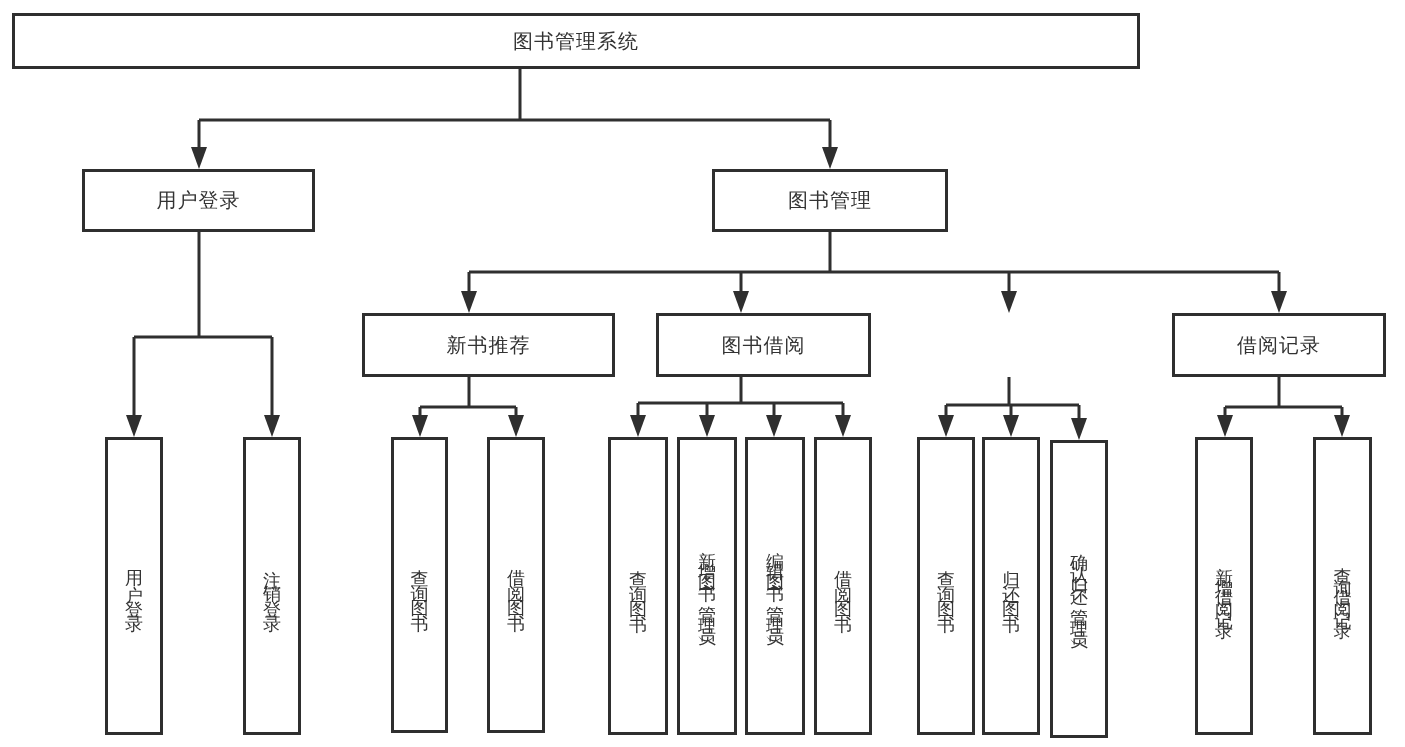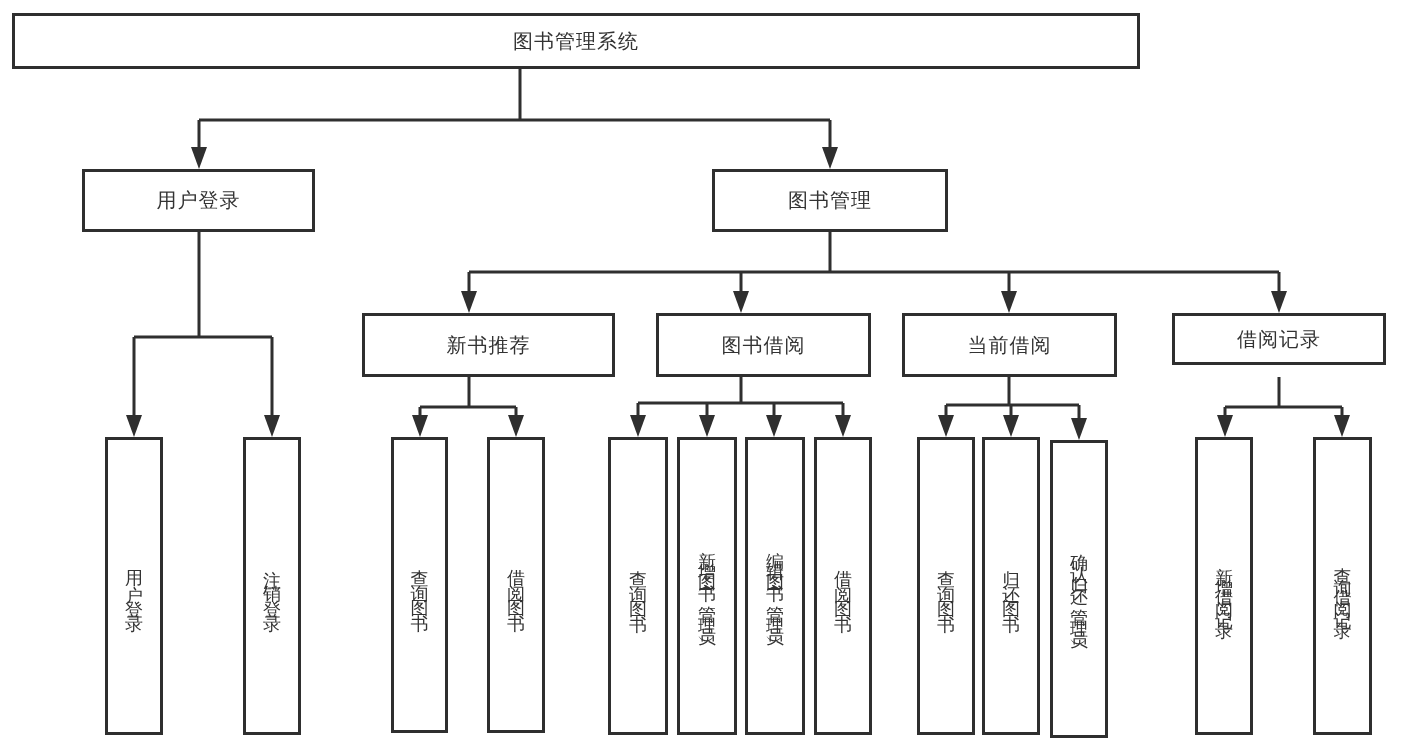--- a/index.html
+++ b/index.html
@@ -42,21 +42,21 @@
 
   
   .n-root        { left: 12px;   top: 13px;  width: 1128px; height: 56px; }
   
   .n-user-login  { left: 82px;   top: 169px; width: 233px;  height: 63px; }
   .n-book-mgmt   { left: 712px;  top: 169px; width: 236px;  height: 63px; text-align: right; }
   
   .n-new-rec     { left: 362px;  top: 313px; width: 253px;  height: 64px; }
   .n-bk-borrow   { left: 633px;  top: 313px; width: 215px;  height: 64px; margin-left: 23px; }
   .n-cur-borrow  { left: 902px;  top: 313px; width: 215px;  height: 64px; }
-  .n-bor-record  { left: 1172px; top: 313px; width: 214px;  height: 52px; }
+  .n-bor-record  { left: 1172px; top: 313px; width: 214px;  height: 64px; }
   
   .n-lf-login    { left: 105px;  top: 437px; width: 58px; height: 298px; }
   .n-lf-logout   { left: 243px;  top: 437px; width: 58px; height: 298px; }
   .n-lf-rec-q    { left: 391px;  top: 437px; width: 57px; height: 296px; }
   .n-lf-rec-b    { left: 487px;  top: 437px; width: 58px; height: 296px; }
   .n-lf-bb-q     { left: 608px;  top: 437px; width: 60px; height: 298px; }
   .n-lf-bb-add   { left: 677px;  top: 437px; width: 60px; height: 298px; }
   .n-lf-bb-edit  { left: 745px;  top: 437px; width: 60px; height: 298px; }
   .n-lf-bb-b     { left: 814px;  top: 437px; width: 58px; height: 298px; }
   .n-lf-cb-q     { left: 917px;  top: 437px; width: 58px; height: 298px; }
@@ -122,21 +122,20 @@
     </g>
   </svg>
 
   <div class="node hbox n-root">图书管理系统</div>
 
   <div class="node hbox n-user-login">用户登录</div>
   <div class="node hbox n-book-mgmt">图书管理</div>
 
   <div class="node hbox n-new-rec">新书推荐</div>
   <div class="node hbox n-bk-borrow">图书借阅</div>
-  <div class="node hbox n-cur-borrow">当前借阅</div>
   <div class="node hbox n-bor-record">借阅记录</div>
 
   <div class="node vbox ls4 n-lf-login">
     <span>用户登录</span>
   </div>
   <div class="node vbox ls4 n-lf-logout">
     <span>注销登录</span>
   </div>
 
   <div class="node vbox ls4 n-lf-rec-q">

